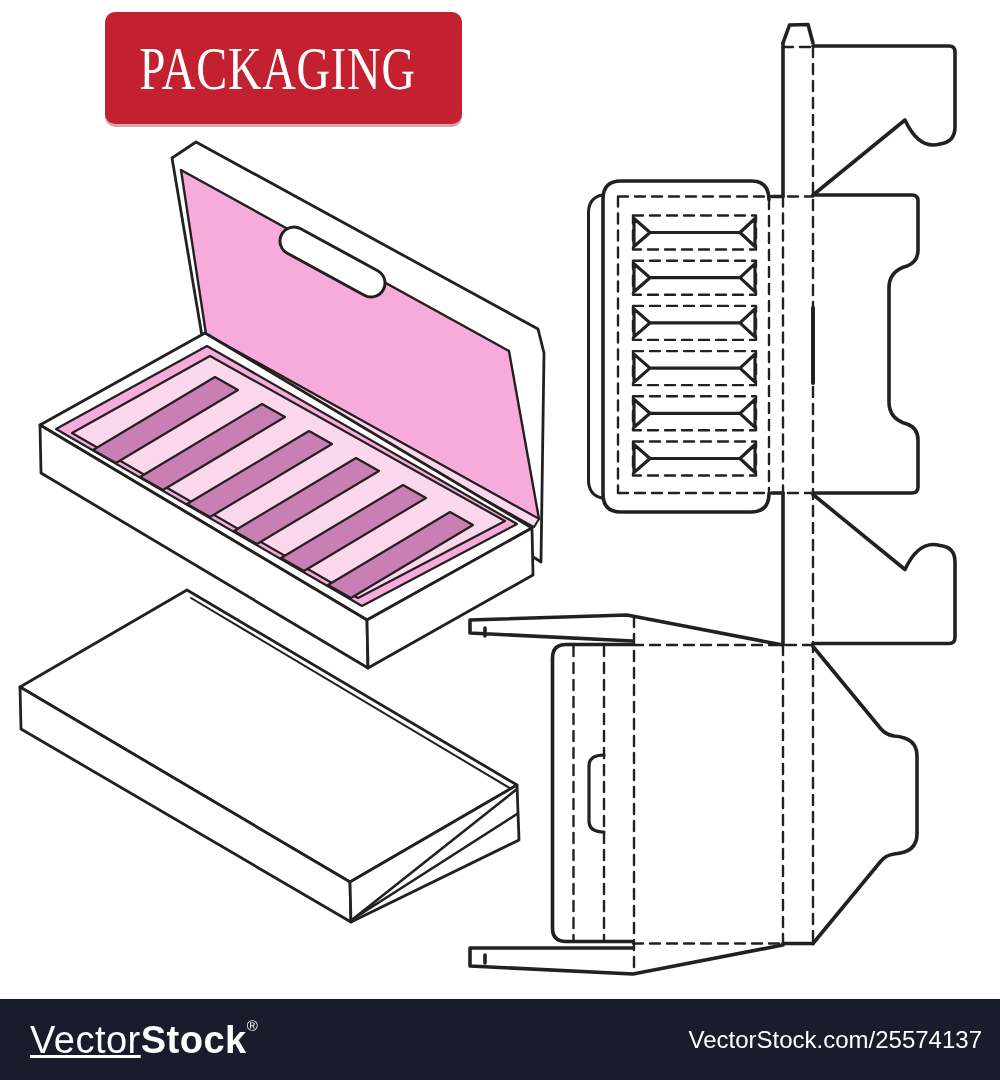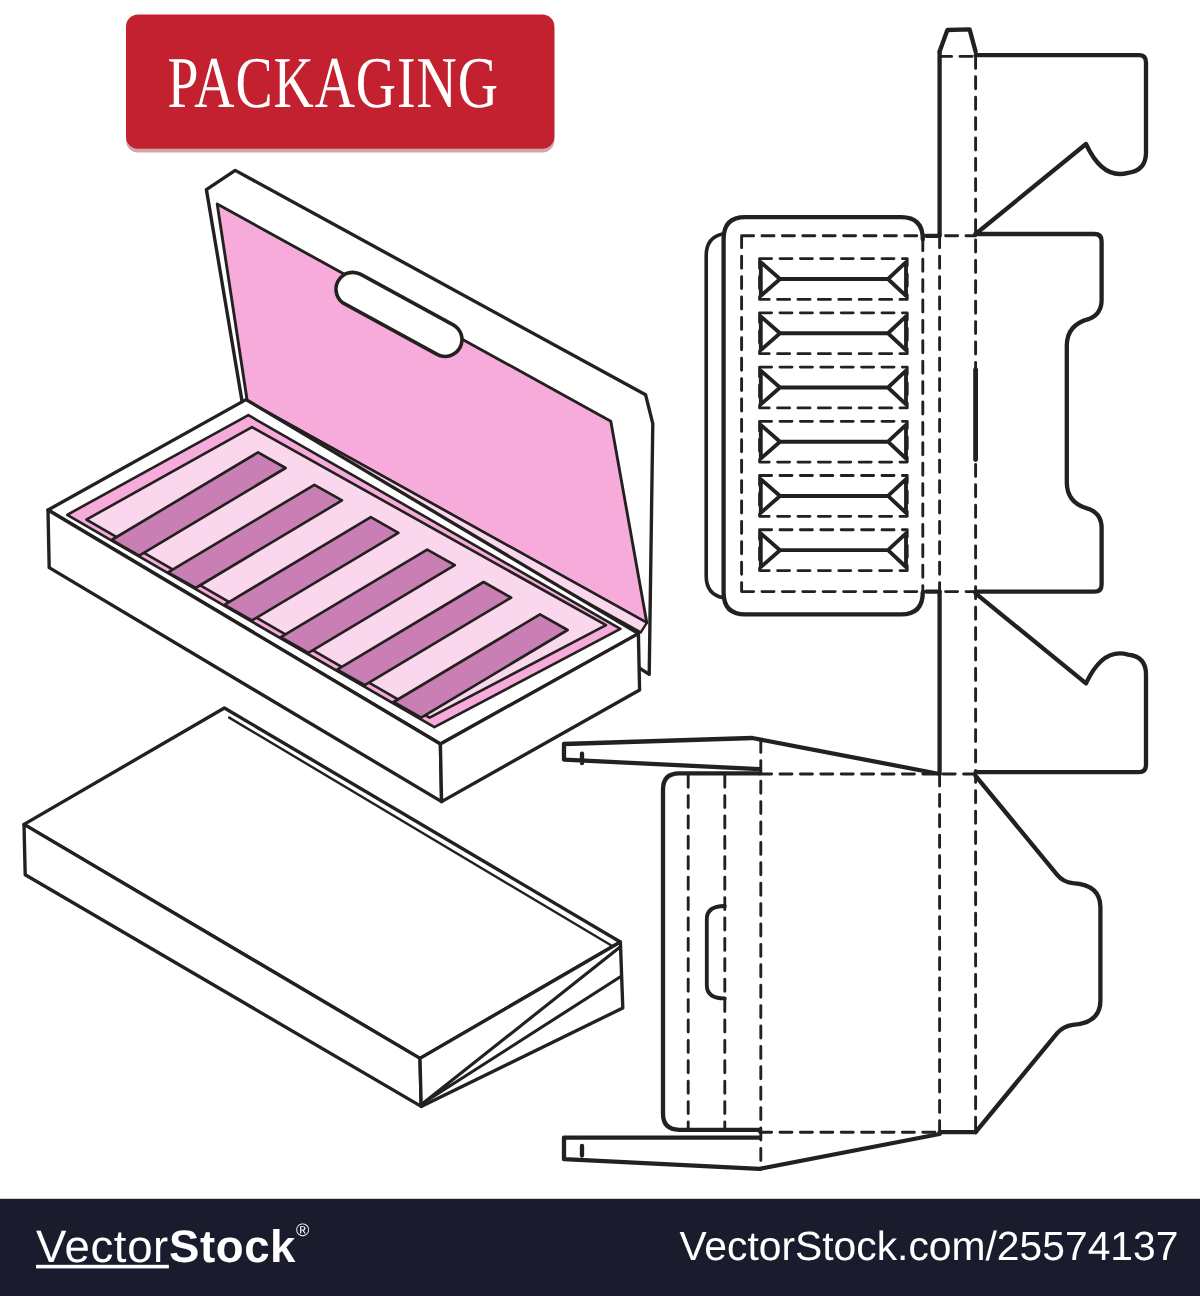--- a/index.html
+++ b/index.html
@@ -17,21 +17,21 @@
   .w2{stroke-width:2;} .w22{stroke-width:2.2;} .w24{stroke-width:2.4;} .w26{stroke-width:2.6;}
   .w28{stroke-width:2.8;} .w3{stroke-width:3;} .w32{stroke-width:3.2;} .w36{stroke-width:3.6;} .w4{stroke-width:4;}
   .dash{stroke-dasharray:10 7;}
   .f-white{fill:#ffffff;} .f-mid{fill:var(--pink-mid);} .f-light{fill:var(--pink-light);} .f-dark{fill:var(--pink-dark);}
   
   #wmbar{position:absolute;left:0;top:999px;width:1000px;height:81px;background:var(--navy);
          display:flex;align-items:center;justify-content:space-between;}
   #wmlogo{margin-left:30px;color:#fff;font-size:38px;letter-spacing:.5px;}
   #wmlogo .thin{font-weight:300;text-decoration:underline;} #wmlogo .bold{font-weight:700;}
   #wmlogo sup{font-size:15px;font-weight:400;vertical-align:22px;}
-  #wmid{margin-right:18px;color:#fff;font-size:34px;font-weight:500;}
+  #wmid{margin-right:18px;color:#fff;font-size:24px;font-weight:500;}
 </style>
 </head>
 <body>
 
 <div id="stage" style="--red: #C3212F; --line: #232020; --pink-mid: #F6ABDB; --pink-light: #FBD7ED; --pink-dark: #C97FB3; --navy: #1A1C2D;">
 
   <div id="banner">
     <span class="txt">PACKAGING</span>
   </div>
 

